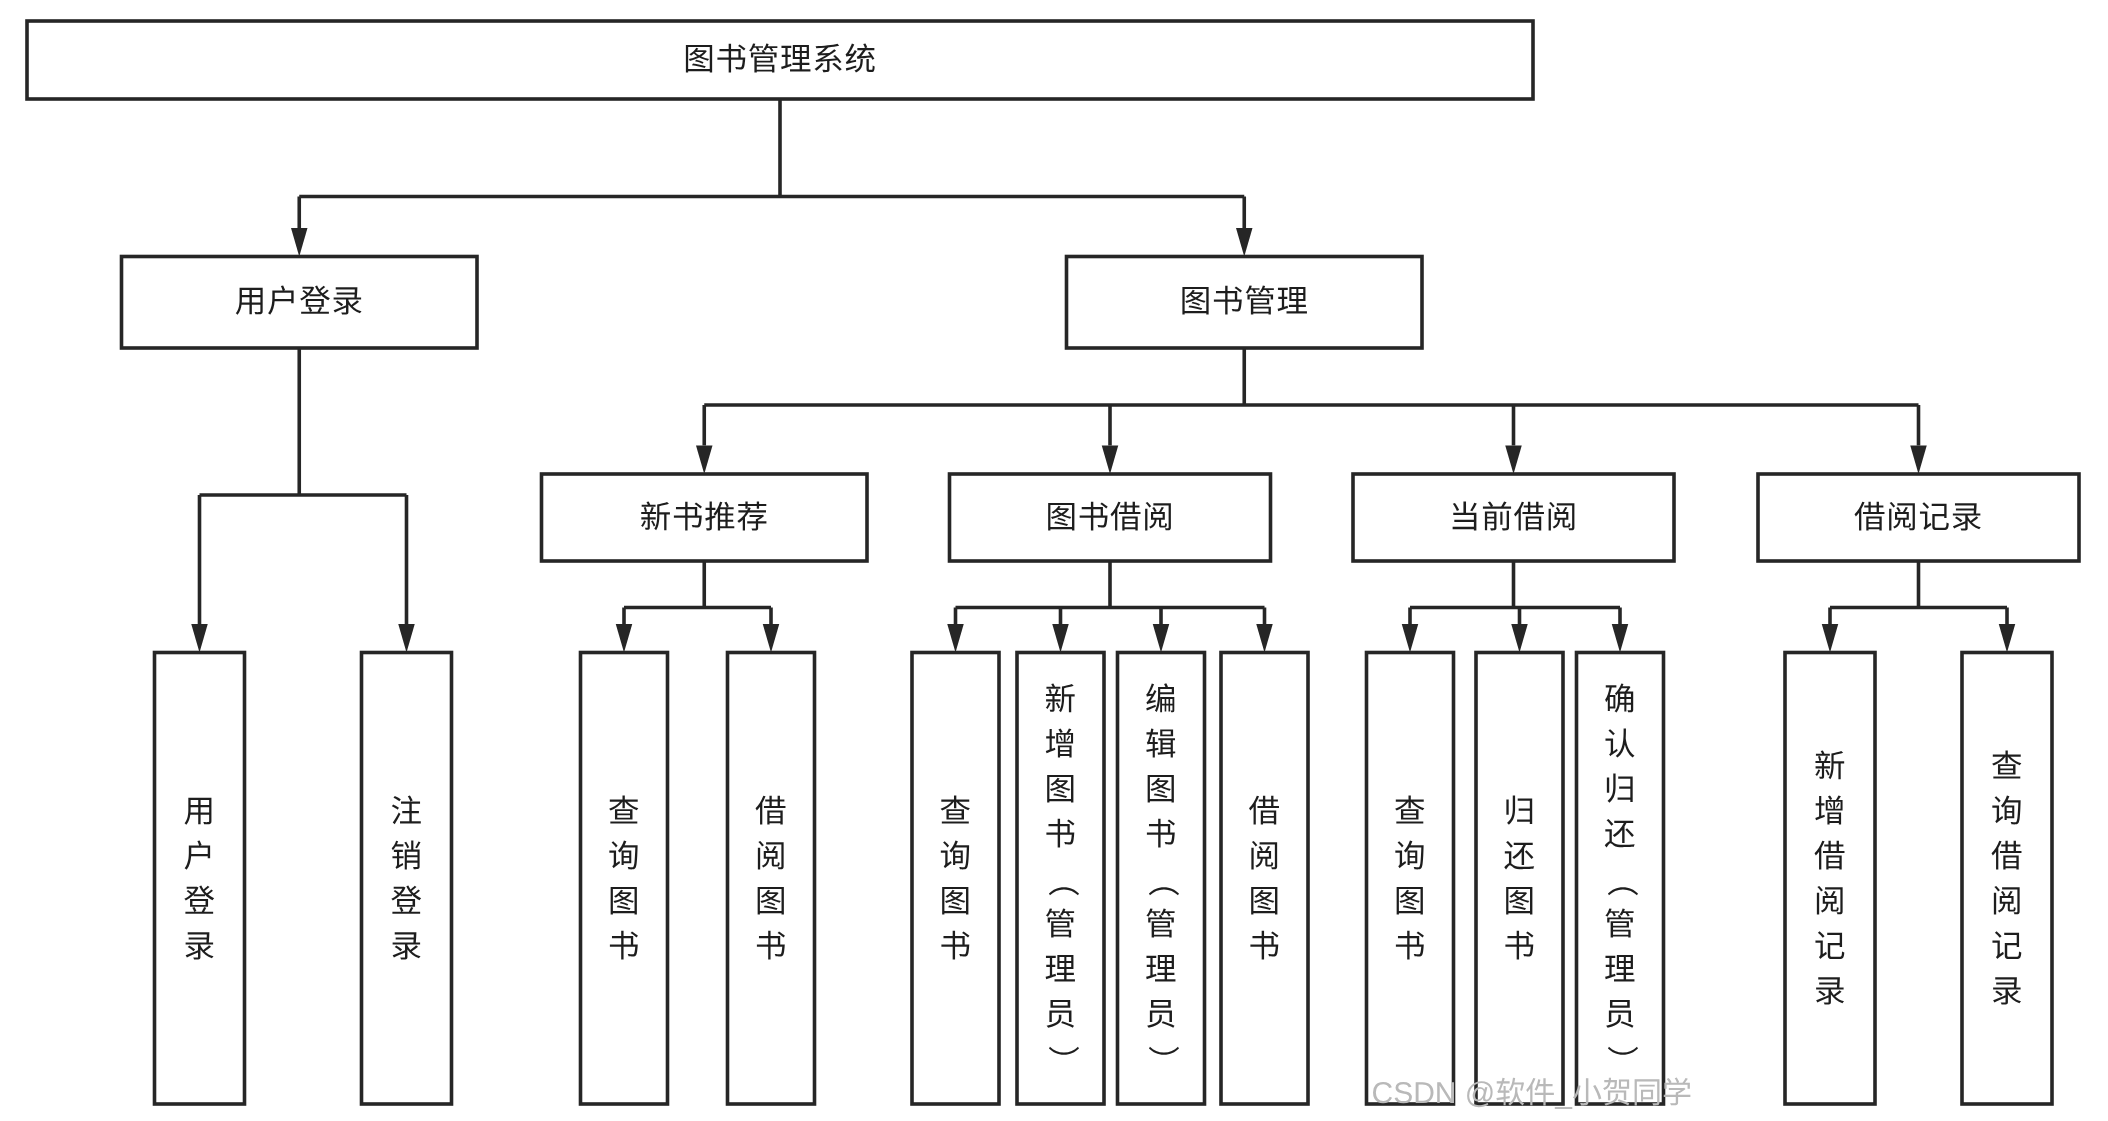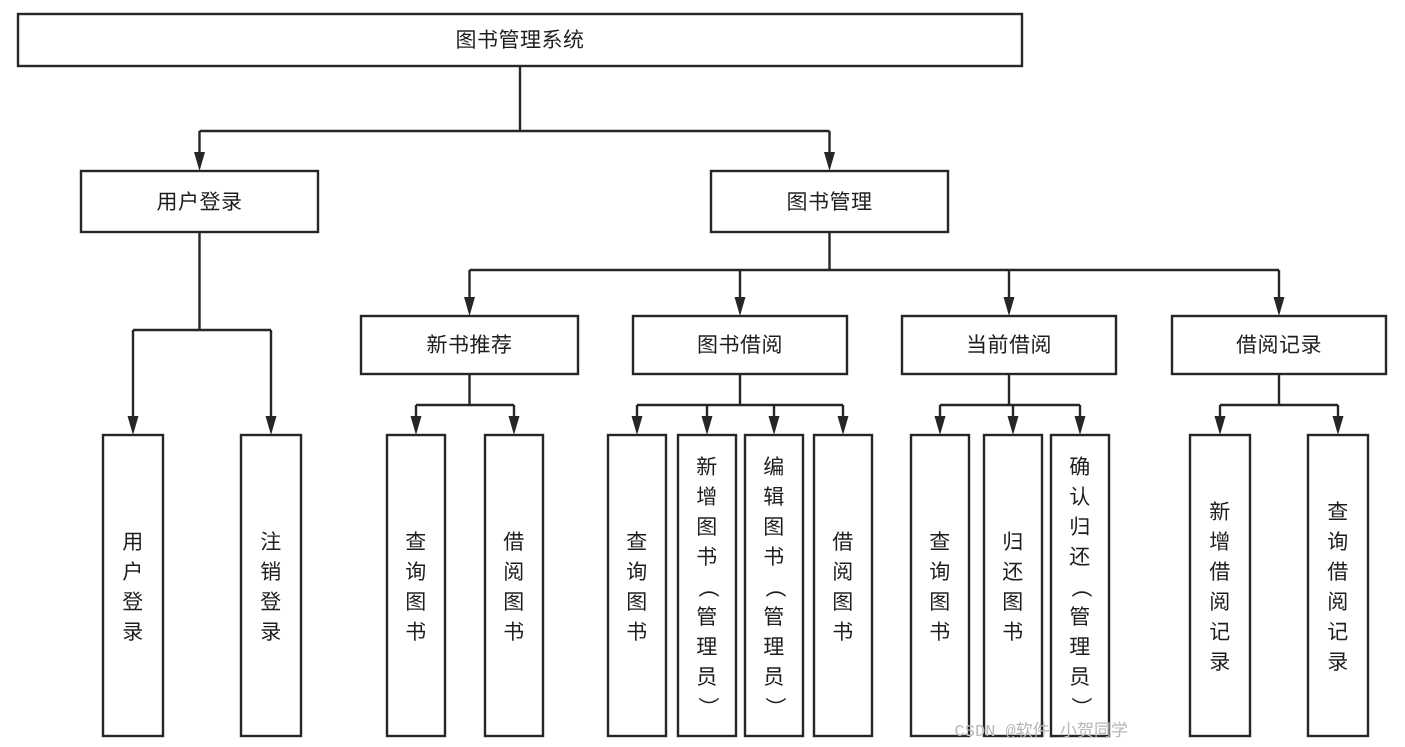--- a/index.html
+++ b/index.html
@@ -54,22 +54,22 @@
     stroke-linecap: butt;
   }
   .arrow-head {
     fill: #262626;
     stroke: none;
   }
   .watermark {
     position: absolute;
     right: 10px;
     bottom: 6px;
-    font-family: Liberation Mono, monospace;
-    font-size: 17px;
+    font-family: Liberation Sans, sans-serif;
+    font-size: 20px;
     color: #b9b9b9;
     white-space: nowrap;
     user-select: none;
     pointer-events: none;
   }
 </style>
 </head>
 <body>
 
 <div id="diagram-root">

